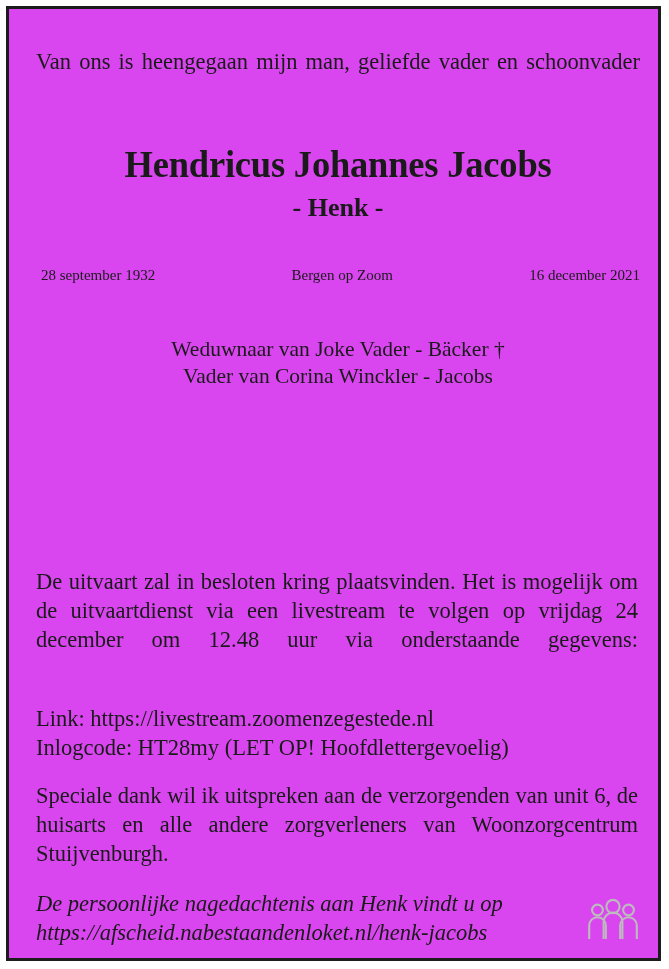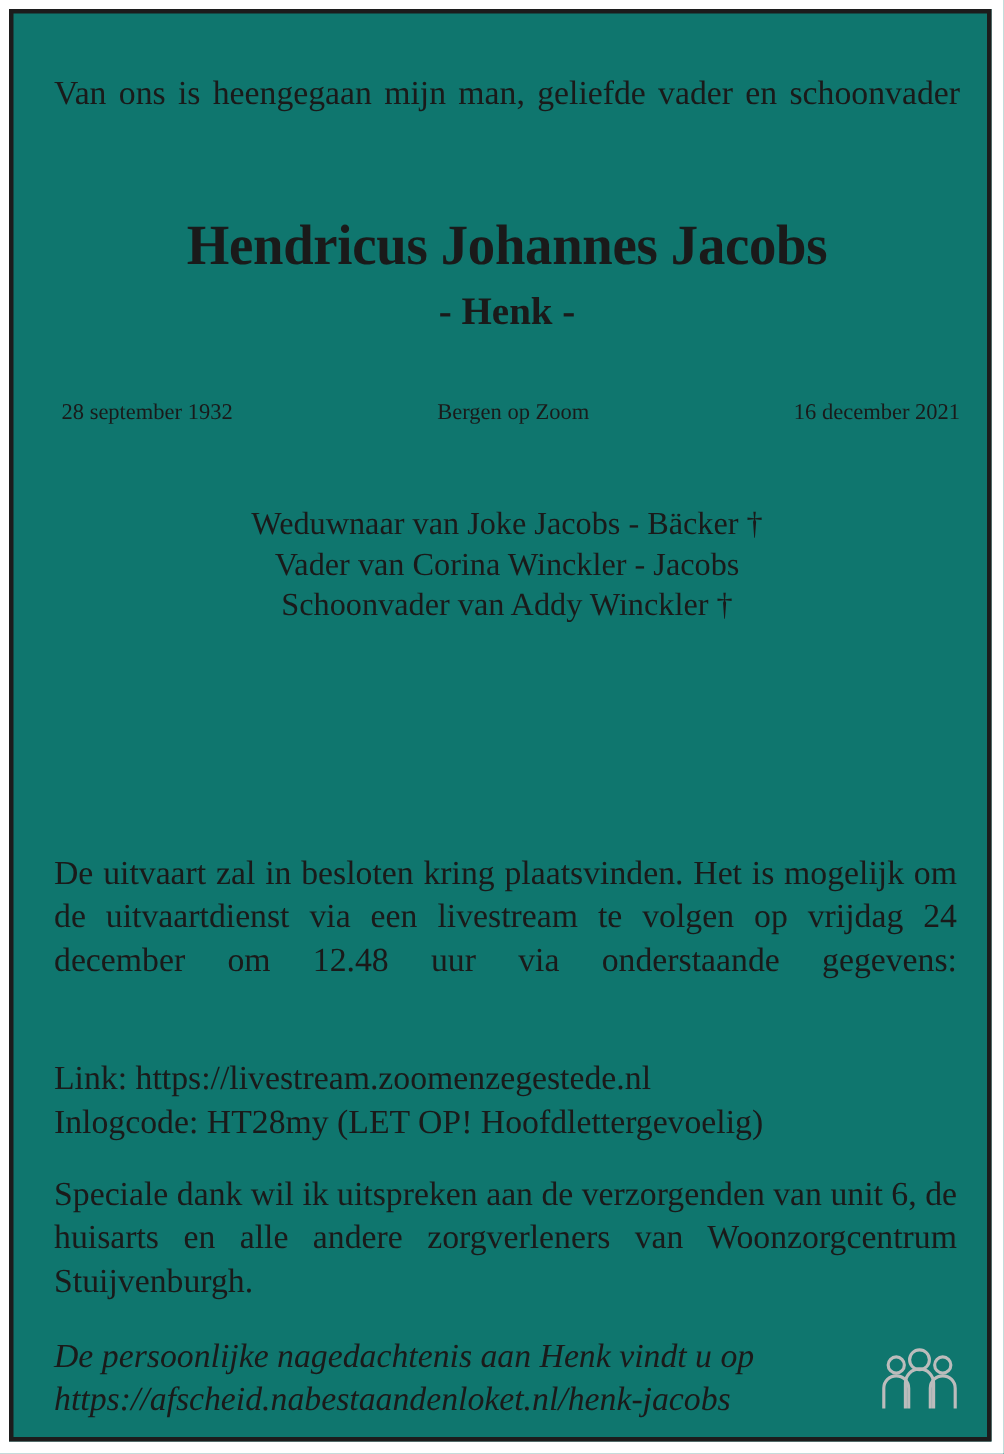--- a/index.html
+++ b/index.html
@@ -16,21 +16,21 @@
   }
 
   .notice-frame {
     position: absolute;
     left: 6px;
     top: 6px;
     width: 655px;
     height: 955px;
     box-sizing: border-box;
     border: 3px solid #1c1c1c;
-    background: #0f766e;
+    background: #d946ef;
   }
 
   .notice-inner {
     position: absolute;
     left: 27px;
     top: 0;
     width: 604px;
     height: 100%;
   }
 
@@ -164,23 +164,22 @@
       <div class="nickname">- Henk -</div>
     </div>
 
     <div class="dates-row">
       <span>28 september 1932</span>
       <span>Bergen op Zoom</span>
       <span>16 december 2021</span>
     </div>
 
     <div class="relations">
-      <div>Weduwnaar van Joke Jacobs - Bäcker †</div>
+      <div>Weduwnaar van Joke Vader - Bäcker †</div>
       <div>Vader van Corina Winckler - Jacobs</div>
-      <div>Schoonvader van Addy Winckler †</div>
     </div>
 
 
     <p class="para last-full service-para">De uitvaart zal in besloten kring plaatsvinden. Het is mogelijk om de uitvaartdienst via een livestream te volgen op vrijdag 24 december om 12.48 uur via onderstaande gegevens:</p>
 
     <div class="stream-info">
       <div class="plain">Link: https://livestream.zoomenzegestede.nl</div>
       <div class="plain">Inlogcode: HT28my  (LET OP! Hoofdlettergevoelig)</div>
     </div>
 

